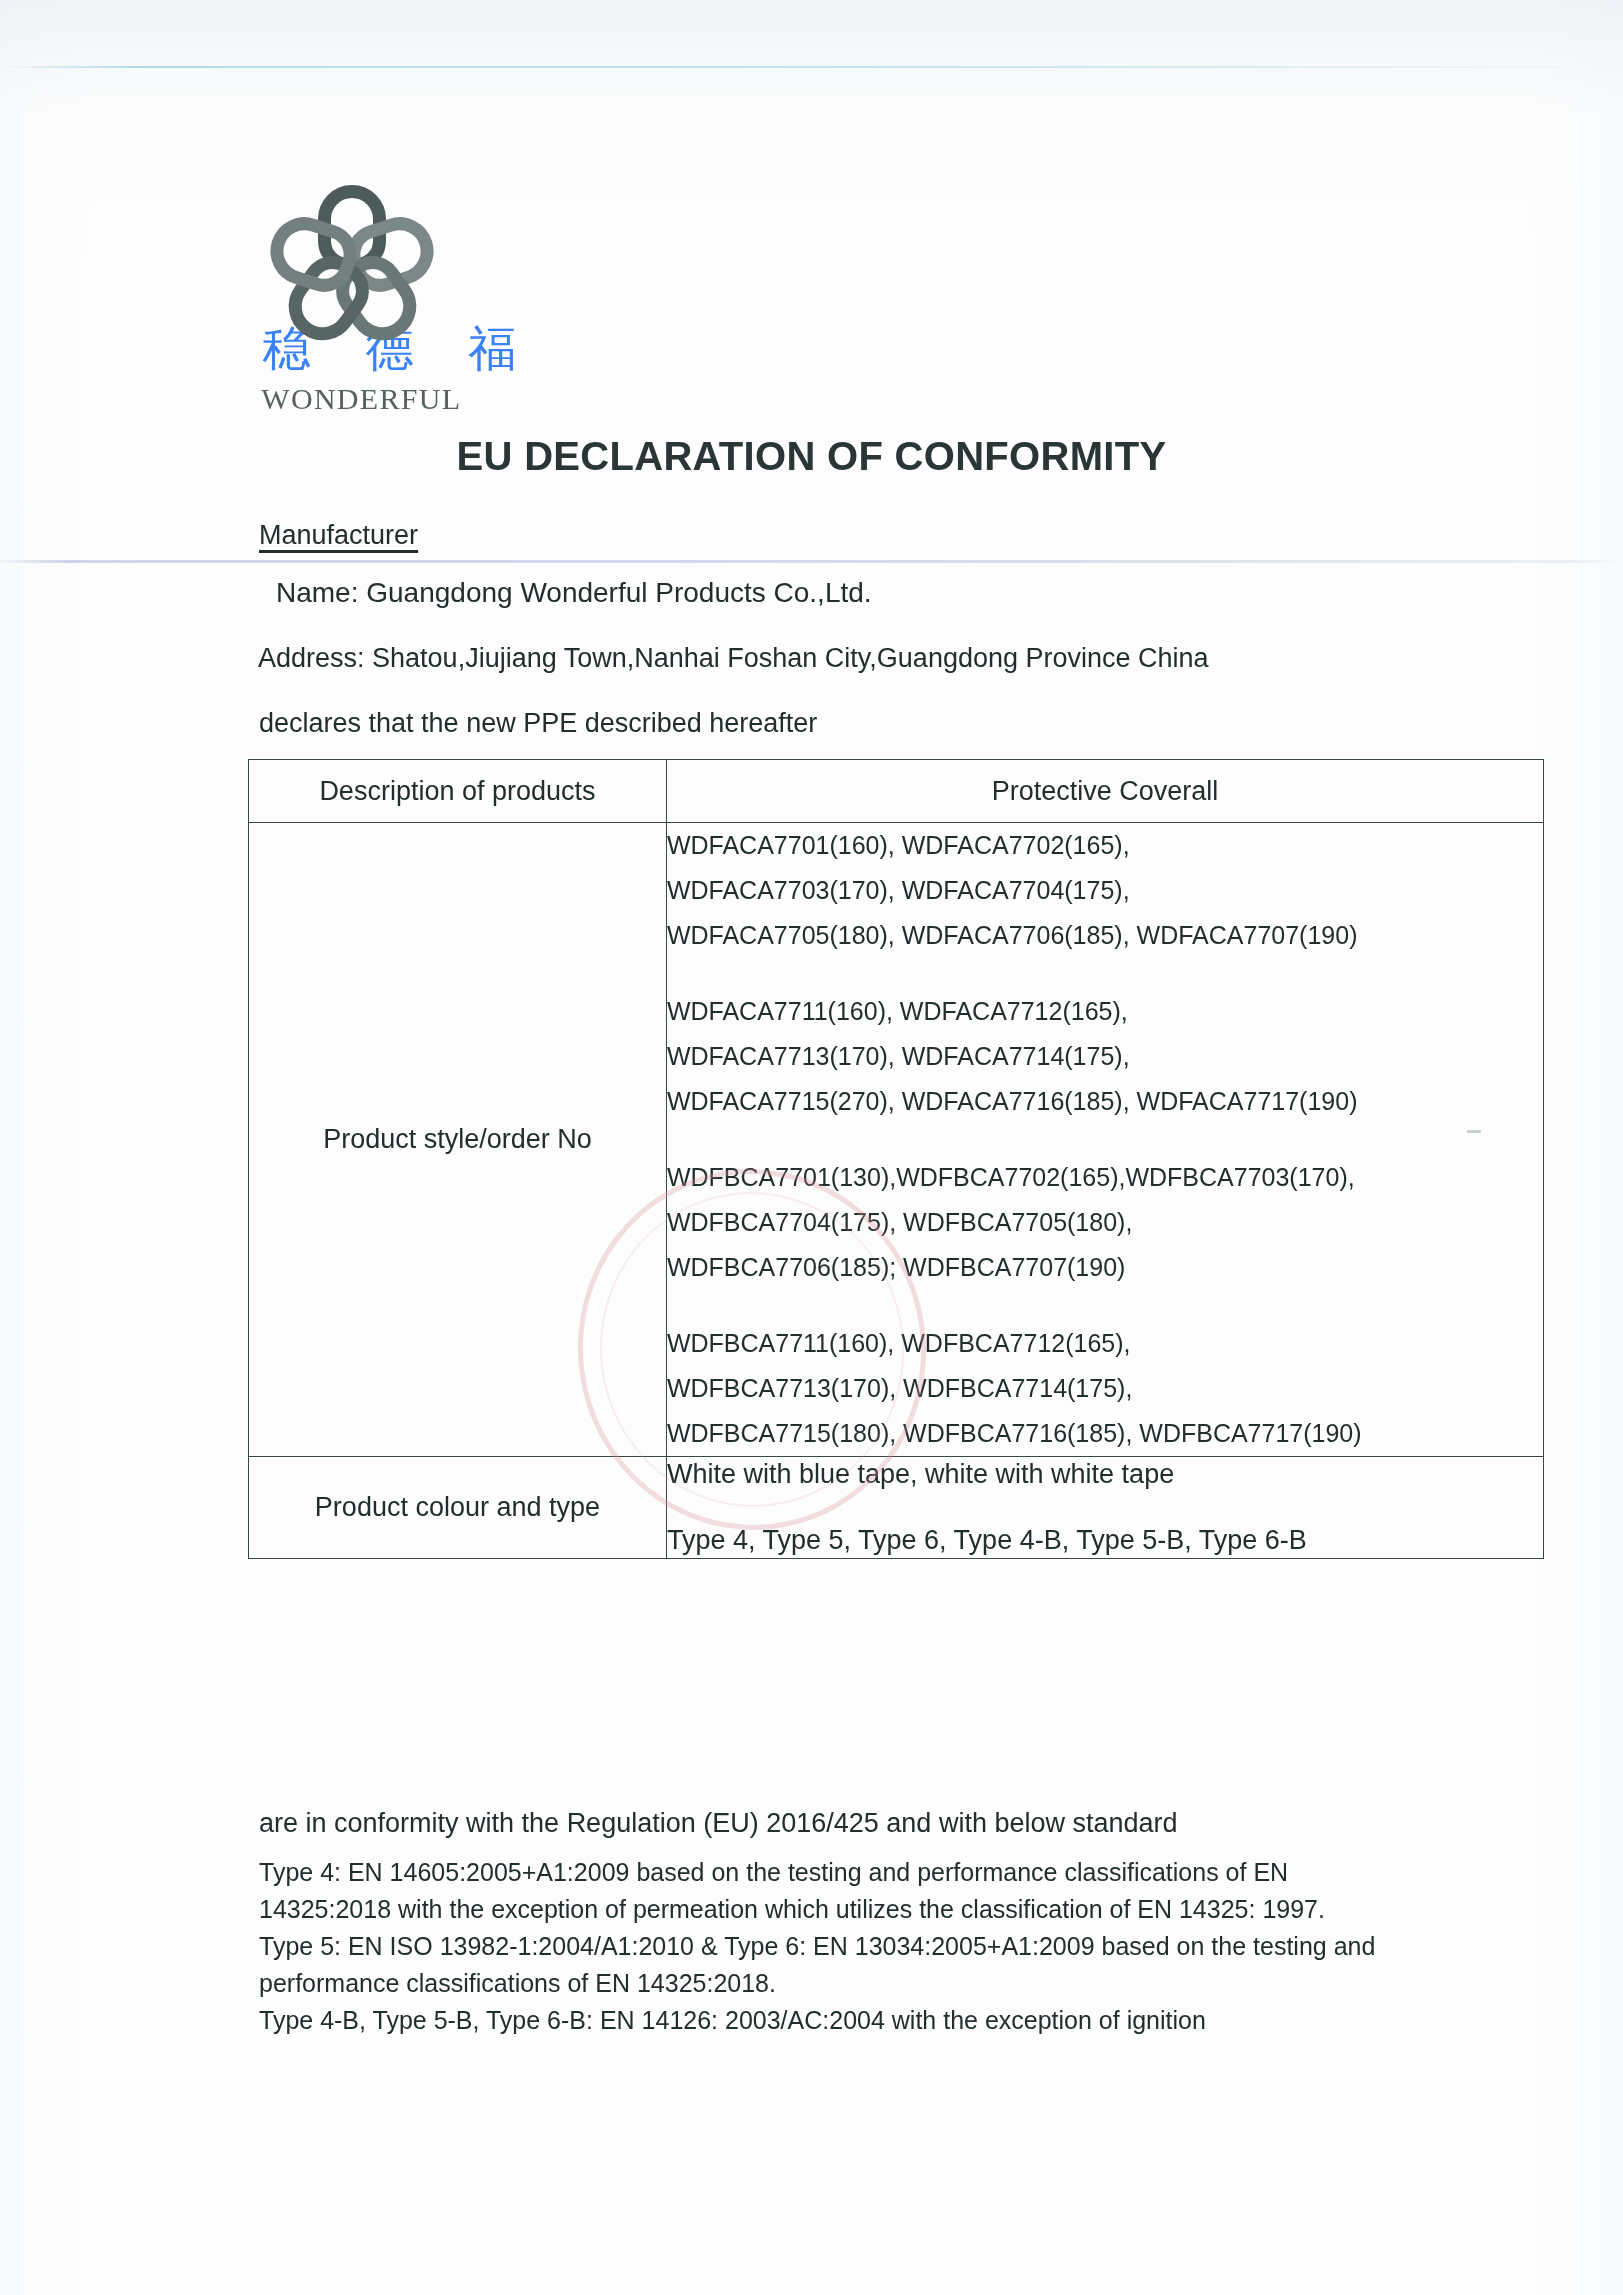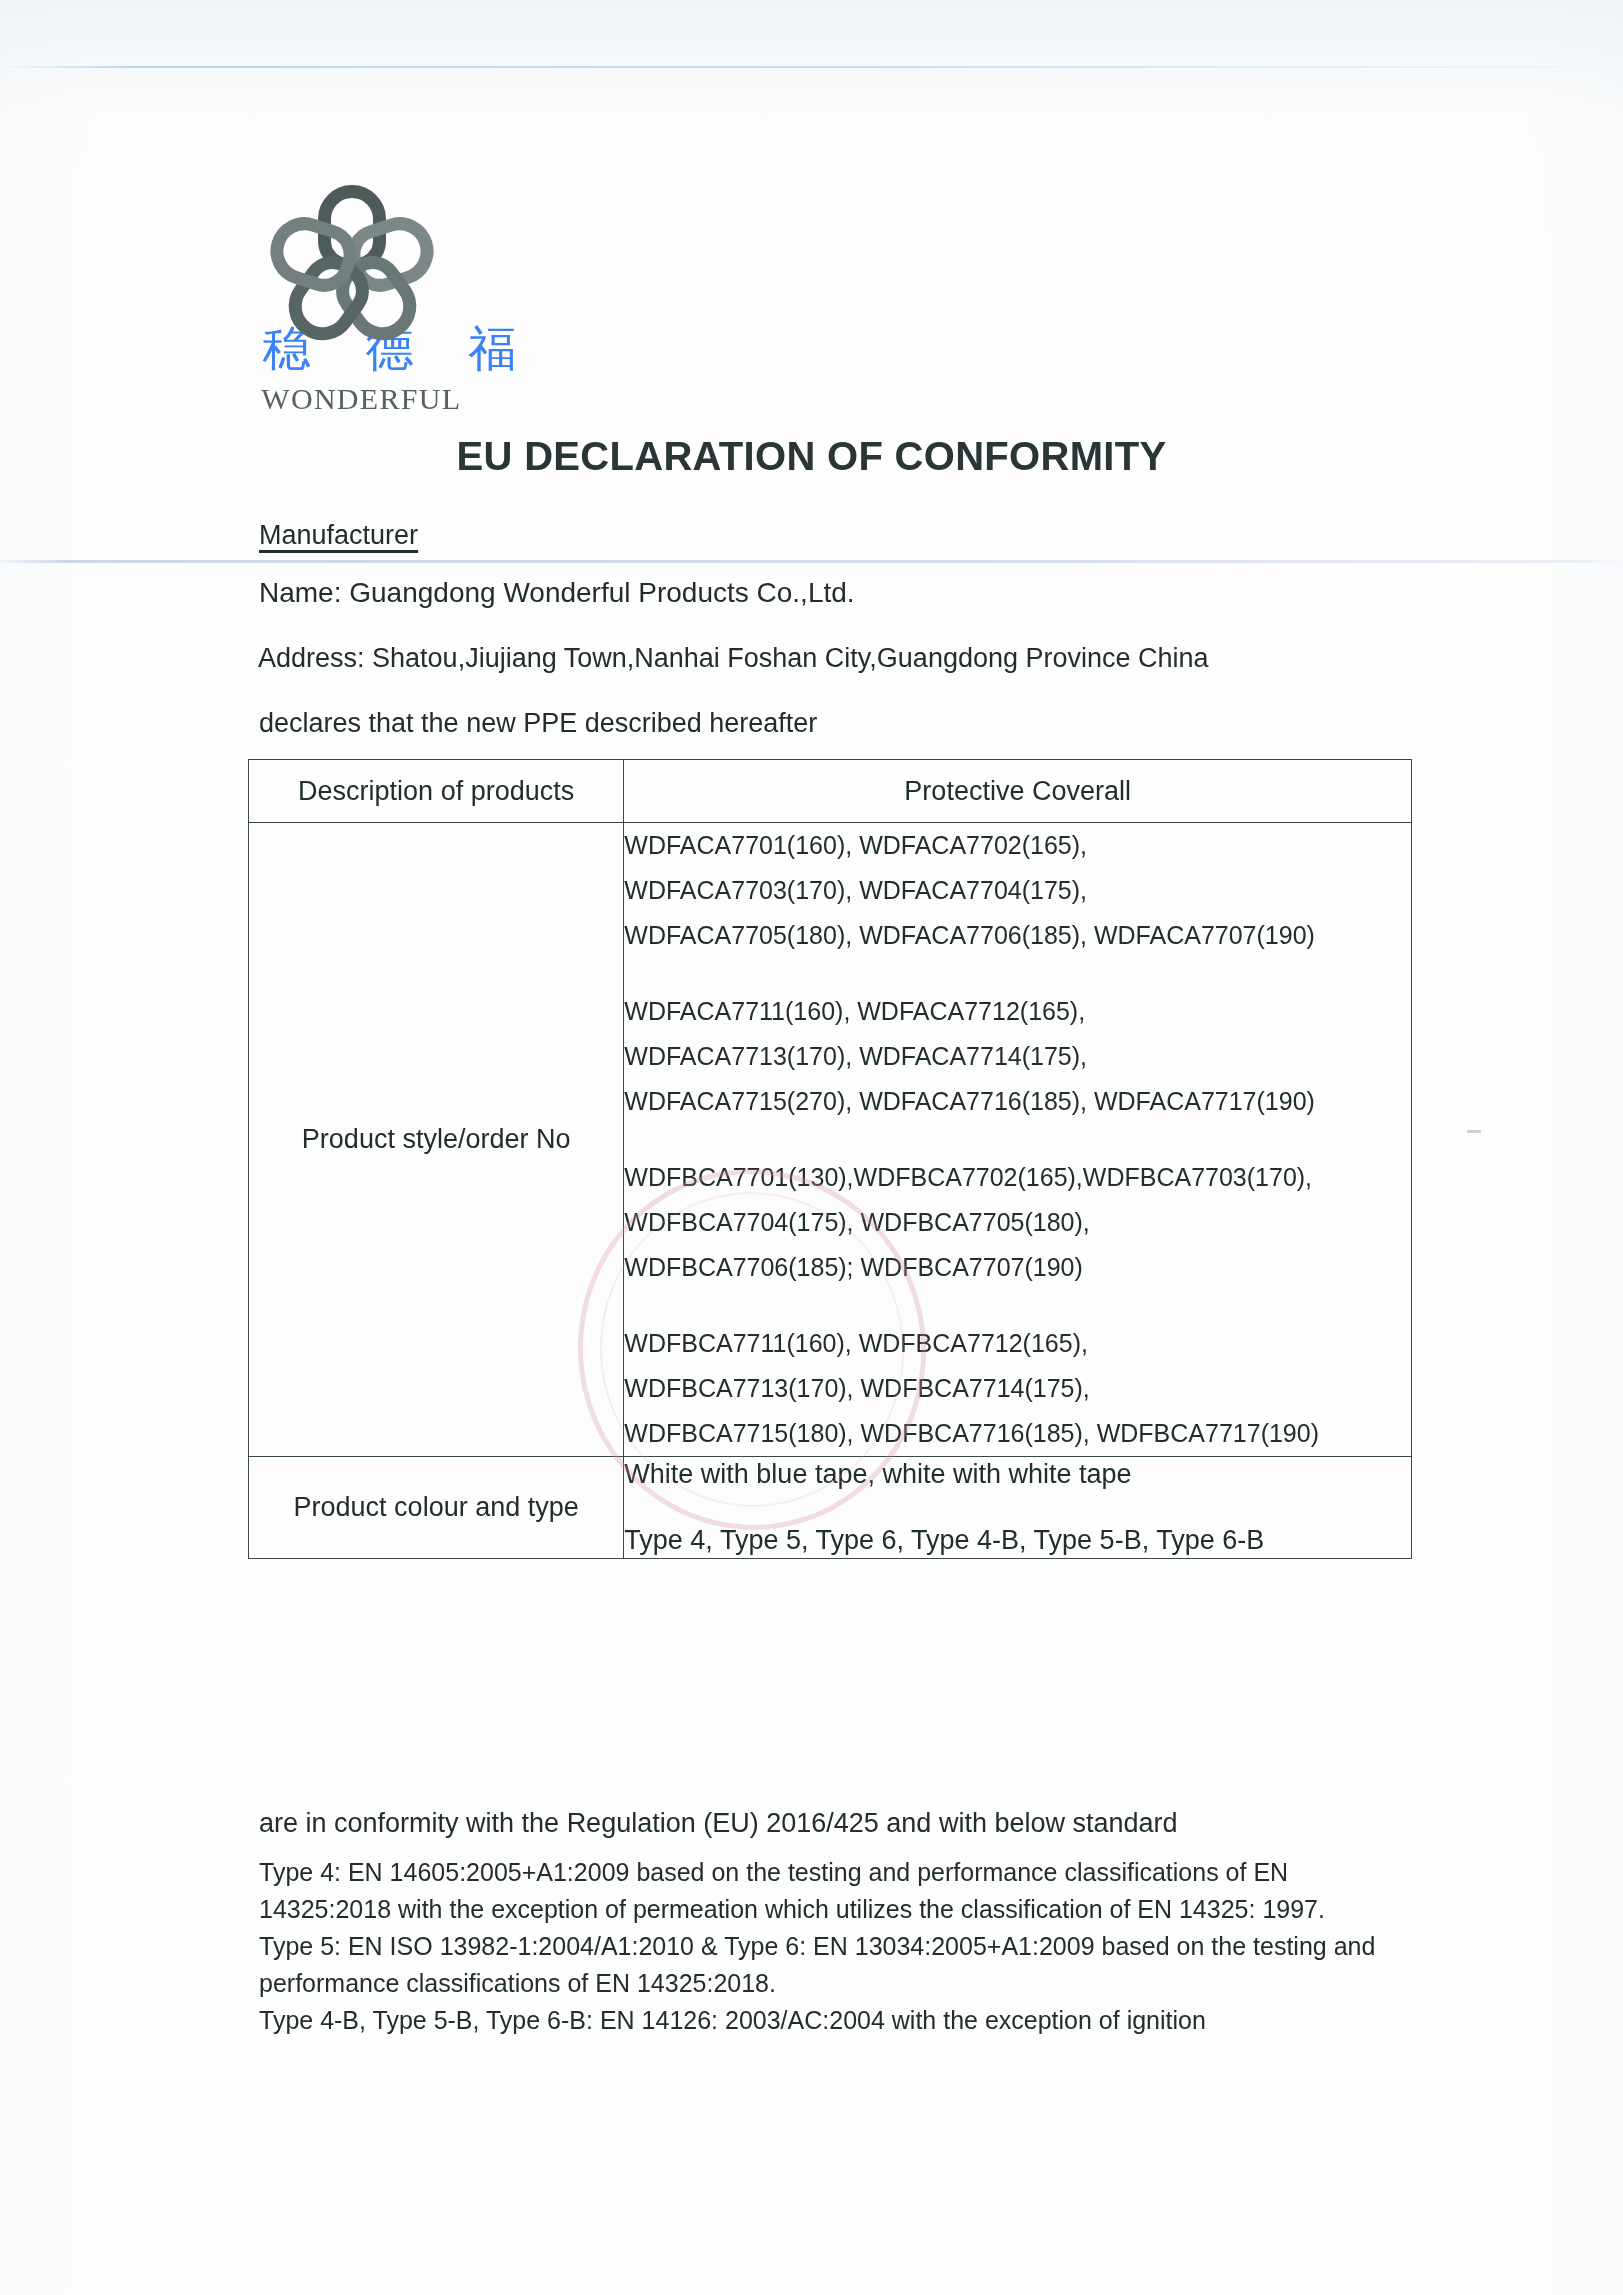--- a/index.html
+++ b/index.html
@@ -102,21 +102,21 @@
     left: 259px;
     top: 520px;
     font-size: 27px;
     text-decoration: underline;
     text-underline-offset: 5.8px;
     text-decoration-thickness: 2.6px;
     color: #222d2d;
   }
   .line-name {
     position: absolute;
-    left: 259px;
+    left: 276px;
     top: 577px;
     font-size: 28px;
     color: #222d2d;
     white-space: nowrap;
   }
   .line-address {
     position: absolute;
     left: 258px;
     top: 643px;
     font-size: 27px;
@@ -129,21 +129,21 @@
     top: 708px;
     font-size: 27px;
     color: #222d2d;
     white-space: nowrap;
   }
   
   .prod-table {
     position: absolute;
     left: 248px;
     top: 759px;
-    width: 1164px;
+    width: 1296px;
     border-collapse: collapse;
     table-layout: fixed;
     padding-left: 48px;
   }
   .prod-table td {
     border: 1.3px solid #3a4747;
     vertical-align: middle;
     padding: 0;
     color: #222d2d;
   }

